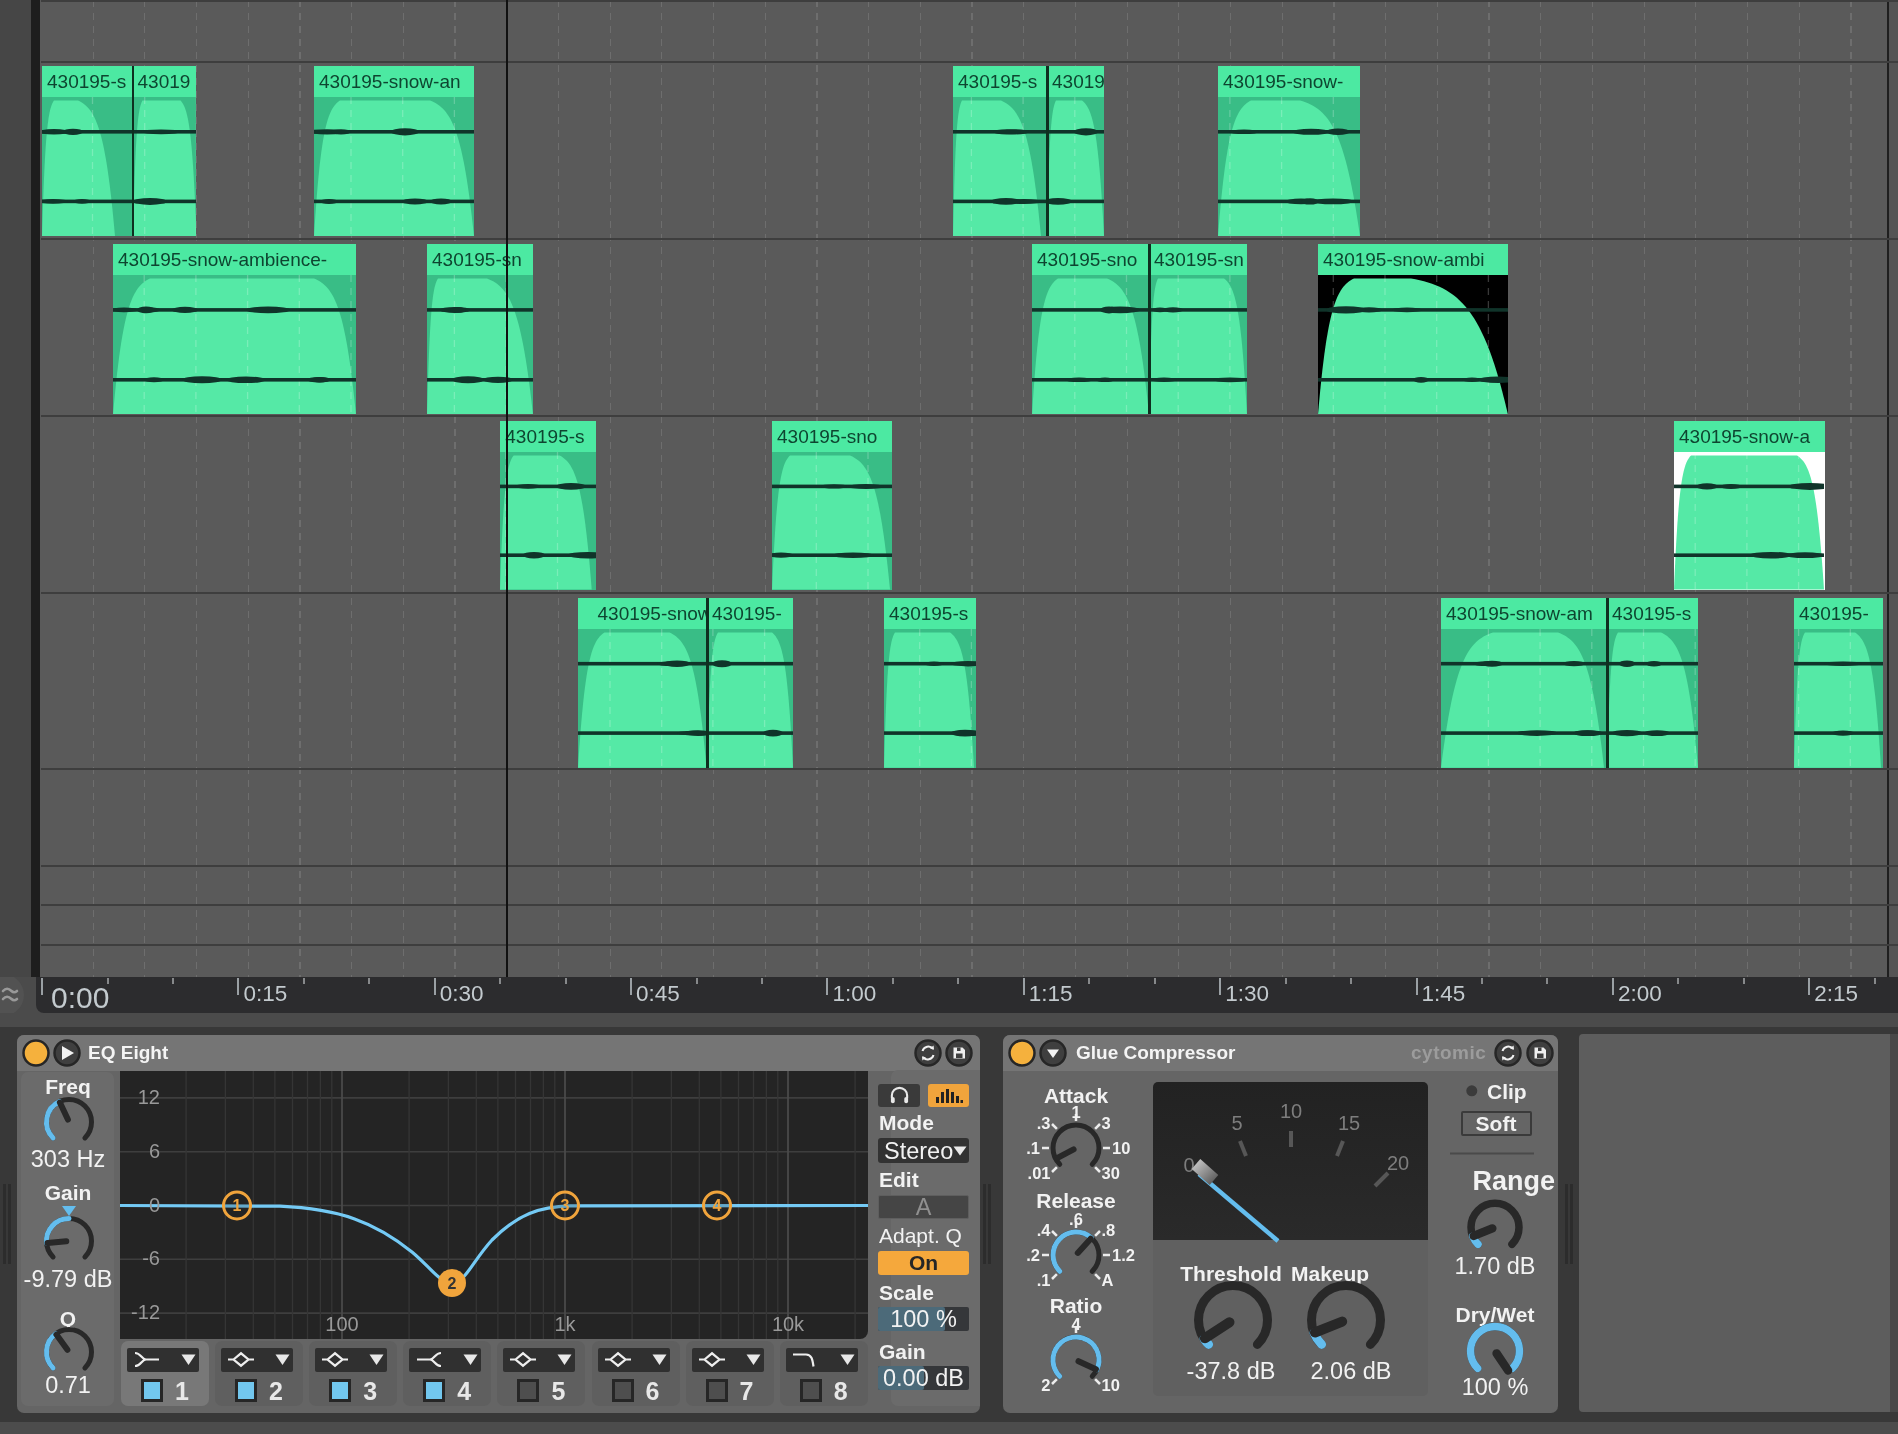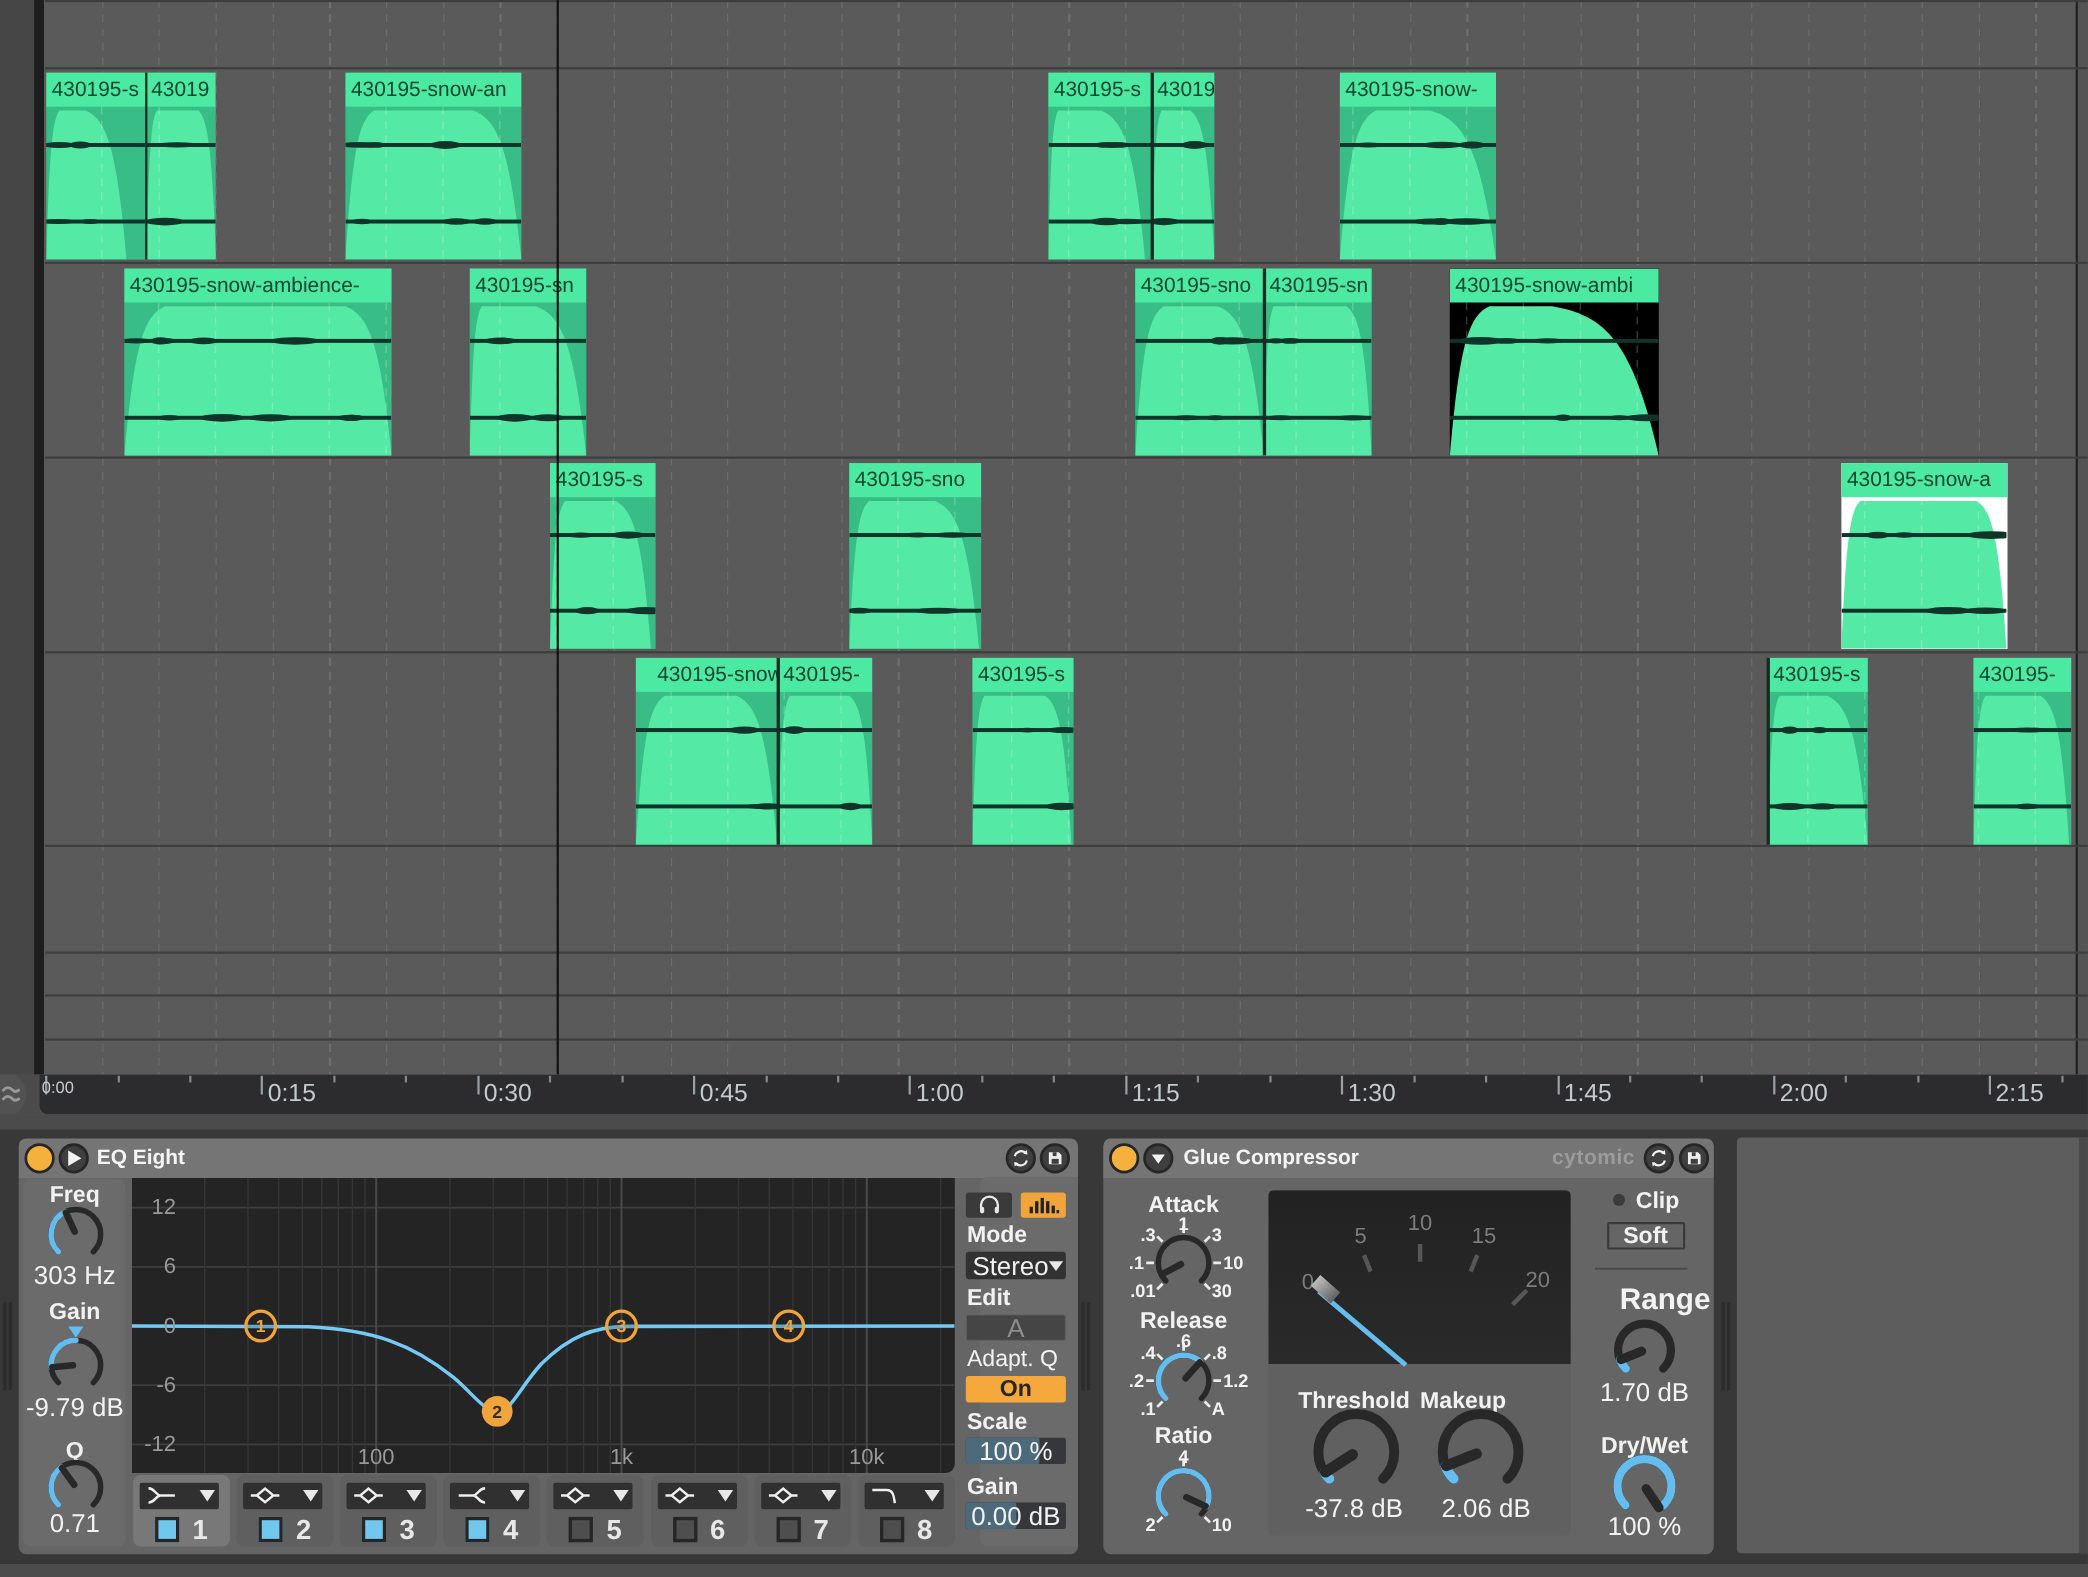--- a/index.html
+++ b/index.html
@@ -301,20 +301,37 @@
           <line x1="35.7" y1="0" x2="35.7" y2="139" stroke="rgba(255,255,255,0.22)" stroke-width="1.3" stroke-dasharray="7 6"></line>
           <line x1="87.4" y1="0" x2="87.4" y2="139" stroke="rgba(255,255,255,0.22)" stroke-width="1.3" stroke-dasharray="7 6"></line>
           <rect x="0" y="32.9" width="92" height="3.6" fill="#10342a"></rect>
           <ellipse cx="84" cy="34.7" rx="17" ry="2.7" fill="#10342a"></ellipse>
           <ellipse cx="50" cy="34.7" rx="10" ry="2.2" fill="#10342a"></ellipse>
           <rect x="0" y="102.3" width="92" height="3.6" fill="#10342a"></rect>
           <ellipse cx="84" cy="104.1" rx="17" ry="2.9" fill="#10342a"></ellipse>
           <ellipse cx="81" cy="104.1" rx="14" ry="3.4" fill="#10342a"></ellipse>
         </svg>
       </div>
+      <div class="abs" style="left:1441.0px;top:598.2px;width:166.0px;height:169.8px;background:#39bd86;overflow:hidden">
+        <div class="abs" style="left:0;top:0;width:100%;height:31px;background:#4ce9a2;color:#0e4530;font-size:19px;font-weight:500;line-height:32px;padding-left:5px;white-space:nowrap">430195-snow-am</div>
+        <svg class="abs" style="left:0;top:31px" width="166" height="139" viewBox="0 0 166 139">
+          <path d="M 0 138.8 C 13.0 34.7 26.0 11.8 52.0 3.5 L 117.0 3.5 C 140.0 11.8 151.5 34.7 163.0 138.8 Z" fill="#55e9a6"></path>
+          <line x1="47.4" y1="0" x2="47.4" y2="139" stroke="rgba(255,255,255,0.22)" stroke-width="1.3" stroke-dasharray="7 6"></line>
+          <line x1="99.1" y1="0" x2="99.1" y2="139" stroke="rgba(255,255,255,0.22)" stroke-width="1.3" stroke-dasharray="7 6"></line>
+          <line x1="150.8" y1="0" x2="150.8" y2="139" stroke="rgba(255,255,255,0.22)" stroke-width="1.3" stroke-dasharray="7 6"></line>
+          <rect x="0" y="32.9" width="166" height="3.6" fill="#10342a"></rect>
+          <ellipse cx="133" cy="34.7" rx="11" ry="2.6" fill="#10342a"></ellipse>
+          <ellipse cx="51" cy="34.7" rx="11" ry="3.0" fill="#10342a"></ellipse>
+          <ellipse cx="46" cy="34.7" rx="14" ry="2.4" fill="#10342a"></ellipse>
+          <rect x="0" y="102.3" width="166" height="3.6" fill="#10342a"></rect>
+          <ellipse cx="146" cy="104.1" rx="13" ry="2.8" fill="#10342a"></ellipse>
+          <ellipse cx="96" cy="104.1" rx="21" ry="2.8" fill="#10342a"></ellipse>
+          <ellipse cx="147" cy="104.1" rx="15" ry="2.9" fill="#10342a"></ellipse>
+        </svg>
+      </div>
       <div class="abs" style="left:1607.0px;top:598.2px;width:91.0px;height:169.8px;background:#39bd86;overflow:hidden">
         <div class="abs" style="left:0;top:0;width:100%;height:31px;background:#4ce9a2;color:#0e4530;font-size:19px;font-weight:500;line-height:32px;padding-left:5px;white-space:nowrap">430195-s</div>
         <svg class="abs" style="left:0;top:31px" width="91" height="139" viewBox="0 0 91 139">
           <path d="M 0 138.8 C 2.8 34.7 5.5 11.8 11.0 3.5 L 54.0 3.5 C 72.5 11.8 81.8 34.7 91.0 138.8 Z" fill="#55e9a6"></path>
           <line x1="36.5" y1="0" x2="36.5" y2="139" stroke="rgba(255,255,255,0.22)" stroke-width="1.3" stroke-dasharray="7 6"></line>
           <line x1="88.2" y1="0" x2="88.2" y2="139" stroke="rgba(255,255,255,0.22)" stroke-width="1.3" stroke-dasharray="7 6"></line>
           <rect x="0" y="32.9" width="91" height="3.6" fill="#10342a"></rect>
           <ellipse cx="47" cy="34.7" rx="8" ry="2.8" fill="#10342a"></ellipse>
           <ellipse cx="20" cy="34.7" rx="8" ry="3.3" fill="#10342a"></ellipse>
           <rect x="0" y="102.3" width="91" height="3.6" fill="#10342a"></rect>
@@ -341,21 +358,21 @@
       <div class="abs" style="left:1606.0px;top:598.2px;width:2.5px;height:169.8px;background:#0f2f20"></div>
       <div class="abs" style="left:506px;top:0;width:2px;height:977px;background:#111"></div>
     </div>
     <div class="abs" style="left:0;top:977px;width:1898px;height:36px;background:#4b4b4b">
       <div class="abs" style="left:36px;top:0;width:1862px;height:36px;background:#2c2c2e;border-bottom-left-radius:8px"></div>
       <svg class="abs" style="left:0;top:0" width="36" height="36" viewBox="0 0 36 36">
         <circle cx="3" cy="18" r="21" fill="#525252"></circle>
         <path d="M3 14 q4 -4.5 8.5 0 q2.5 2.5 5.5 0 M3 22 q4 -4.5 8.5 0 q2.5 2.5 5.5 0" stroke="#999" stroke-width="2.6" fill="none" stroke-linecap="round"></path>
       </svg>
       <div class="abs" style="left:41.0px;top:1px;width:2px;height:17px;background:#9aa0a4"></div>
-      <div class="abs" style="left:38px;top:4px;font-size:15px;color:#c3cace">0:00</div>
+      <div class="abs" style="left:51px;top:4px;font-size:30px;color:#c3cace">0:00</div>
       <div class="abs" style="left:106.5px;top:1px;width:2px;height:6px;background:#87898b"></div>
       <div class="abs" style="left:171.9px;top:1px;width:2px;height:6px;background:#87898b"></div>
       <div class="abs" style="left:237.4px;top:1px;width:2px;height:17px;background:#9aa0a4"></div>
       <div class="abs" style="left:243.4px;top:4px;font-size:22.5px;color:#c3cace">0:15</div>
       <div class="abs" style="left:302.8px;top:1px;width:2px;height:6px;background:#87898b"></div>
       <div class="abs" style="left:368.3px;top:1px;width:2px;height:6px;background:#87898b"></div>
       <div class="abs" style="left:433.7px;top:1px;width:2px;height:17px;background:#9aa0a4"></div>
       <div class="abs" style="left:439.7px;top:4px;font-size:22.5px;color:#c3cace">0:30</div>
       <div class="abs" style="left:499.2px;top:1px;width:2px;height:6px;background:#87898b"></div>
       <div class="abs" style="left:564.6px;top:1px;width:2px;height:6px;background:#87898b"></div>

